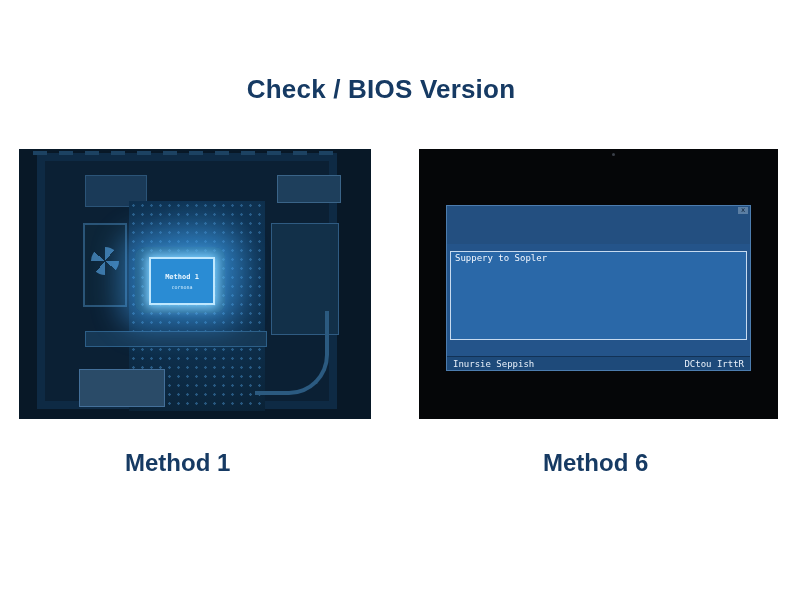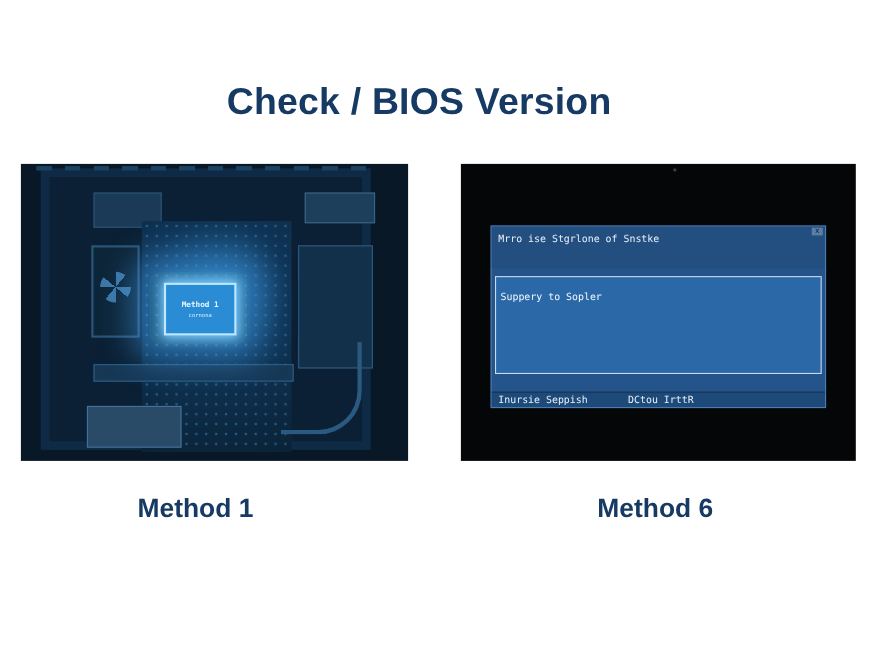--- a/index.html
+++ b/index.html
@@ -2,21 +2,21 @@
 <html><head>
   <meta charset="utf-8">
   <style>
     html, body { margin: 0; padding: 0; }
     body {
       width: 800px; height: 600px; background: #ffffff; position: relative; overflow: hidden;
       font-family: "Liberation Sans", sans-serif;
     }
     .title {
       position: absolute; left: 0; top: 74px; width: 762px; text-align: center;
-      font-size: 34px; font-weight: bold; color: #163a63; letter-spacing: 0.2px;
+      font-size: 26px; font-weight: bold; color: #163a63; letter-spacing: 0.2px;
     }
     .panel { position: absolute; top: 149px; height: 270px; overflow: hidden; }
     .panel-left { left: 19px; width: 352px; background: #081827; }
     .panel-right { left: 419px; width: 359px; background: #050608; }
 
     
     .case-frame { position: absolute; left: 18px; top: 4px; width: 300px; height: 256px;
       border: 8px solid #0e2a44; box-sizing: border-box; background: #0b2034; }
     .case-slots { position: absolute; left: 14px; top: 2px; width: 300px; height: 4px;
       background: repeating-linear-gradient(90deg, #1c4262 0 14px, transparent 14px 26px); }
@@ -44,24 +44,24 @@
     
     .webcam { position: absolute; left: 193px; top: 4px; width: 3px; height: 3px; border-radius: 50%; background: #3a3f48; }
     .bios { position: absolute; left: 27px; top: 56px; width: 305px; height: 166px;
       background: #24548a; border: 1px solid #4c7cae; box-sizing: border-box; }
     .bios-header { position: absolute; left: 0; top: 0; width: 100%; height: 38px; background: #234f80;
       font-family: "DejaVu Sans Mono", monospace; font-size: 9px; color: #e9f1fb; padding: 5px 6px; box-sizing: border-box; line-height: 14px; }
     .bios-close { position: absolute; right: 2px; top: 1px; width: 10px; height: 7px; background: #5b7ea3;
       color: #0b1e33; font-size: 7px; line-height: 7px; text-align: center; font-family: "DejaVu Sans Mono", monospace; }
     .bios-box { position: absolute; left: 3px; top: 45px; width: 297px; height: 89px;
       border: 1px solid #c7dbf0; background: #2a68a8; box-sizing: border-box;
-      font-family: "DejaVu Sans Mono", monospace; font-size: 9px; color: #f3f8ff; padding: 14px 4px; line-height: 11px; }
+      font-family: "DejaVu Sans Mono", monospace; font-size: 9px; color: #f3f8ff; padding: 1px 4px; line-height: 11px; }
     .bios-footer { position: absolute; left: 0; bottom: 0; width: 100%; height: 14px; background: #1e4a7a;
       border-top: 1px solid #123256; font-family: "DejaVu Sans Mono", monospace; font-size: 9px; color: #e9f1fb;
-      padding: 2px 6px; box-sizing: border-box; line-height: 11px; display: flex; }
+      padding: 2px 6px; box-sizing: border-box; line-height: 11px; display: flex; justify-content: space-between; }
     .footer-left { width: 118px; }
 
     .caption { position: absolute; top: 449px; font-size: 24px; font-weight: bold; color: #163a63; }
     .cap1 { left: 125px; }
     .cap2 { left: 543px; }
   </style>
 </head>
 <body>
 
 <div class="title">Check / BIOS Version</div>
@@ -86,21 +86,20 @@
       <span class="chip-sub">cornona</span>
     </div>
   </div>
   <div class="case-slots"></div>
 </div>
 
 <div class="panel panel-right">
   <div class="webcam"></div>
   <div class="bios">
     <div class="bios-header">
-      <div>Mrro ise Stgrlone of Snstke</div>
     </div>
     <div class="bios-close">x</div>
     <div class="bios-box">
       <div>Suppery to Sopler</div>
     </div>
     <div class="bios-footer">
       <span class="footer-left">Inursie Seppish</span>
       <span>DCtou IrttR</span>
     </div>
   </div>

